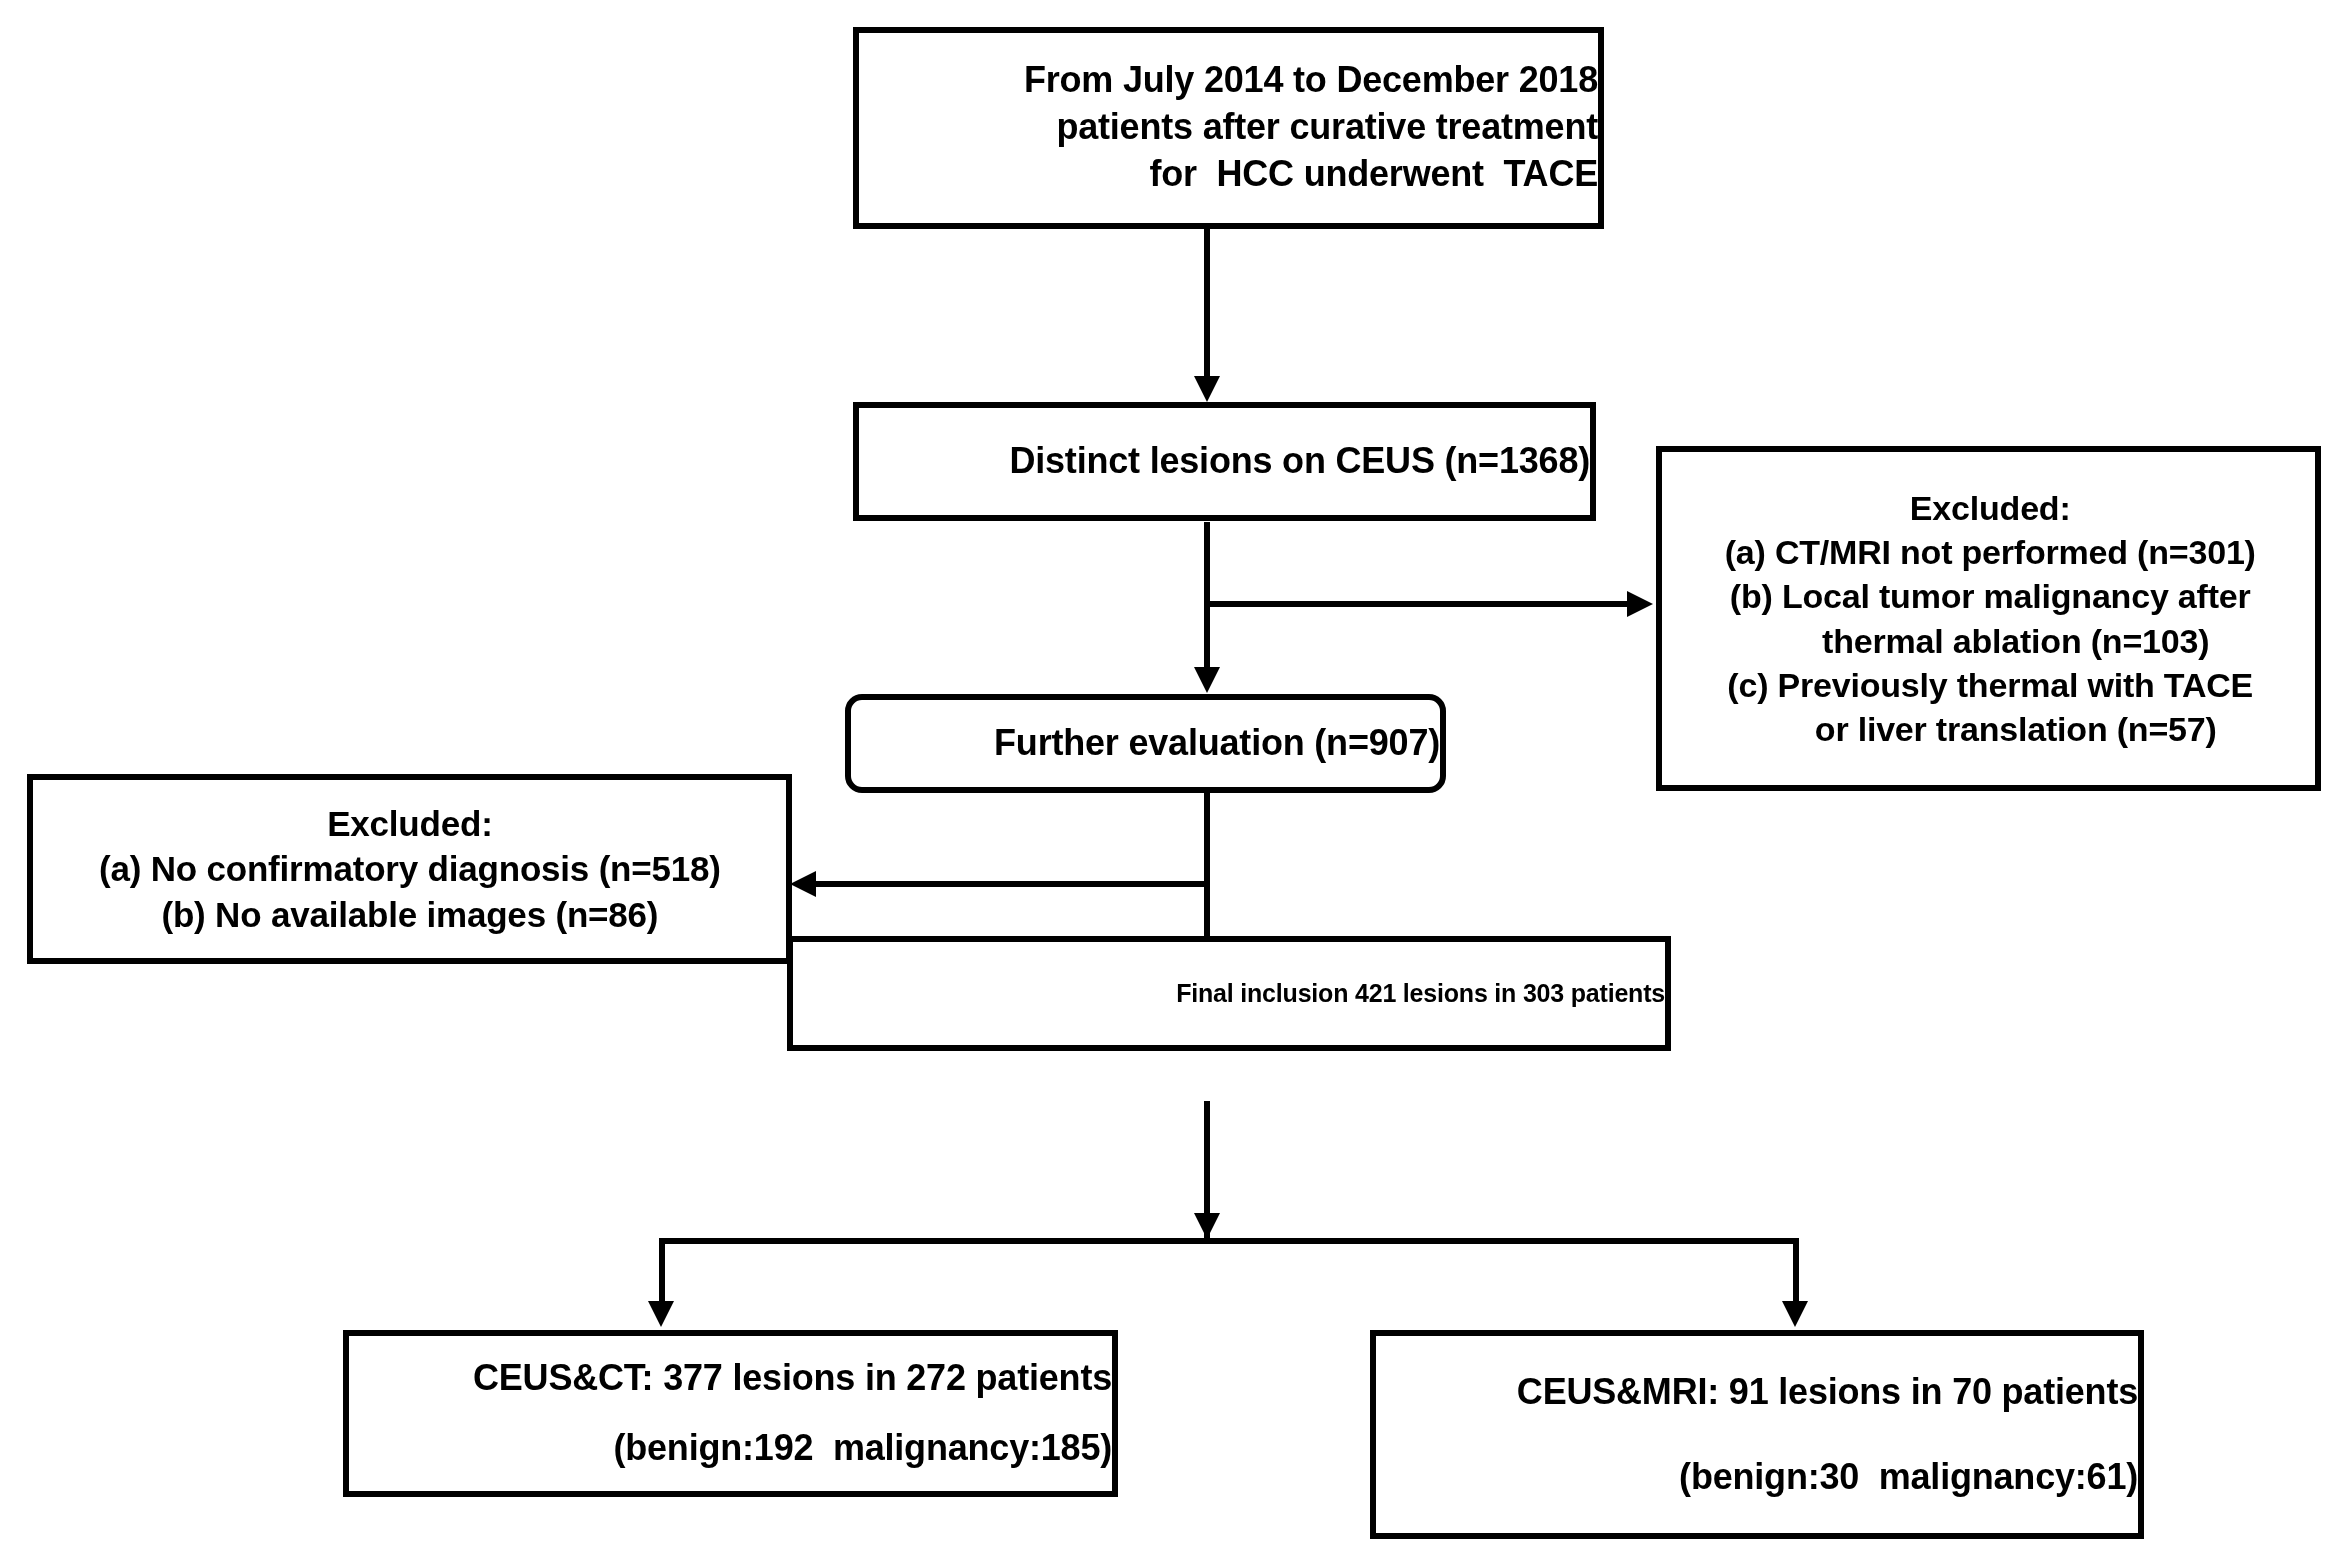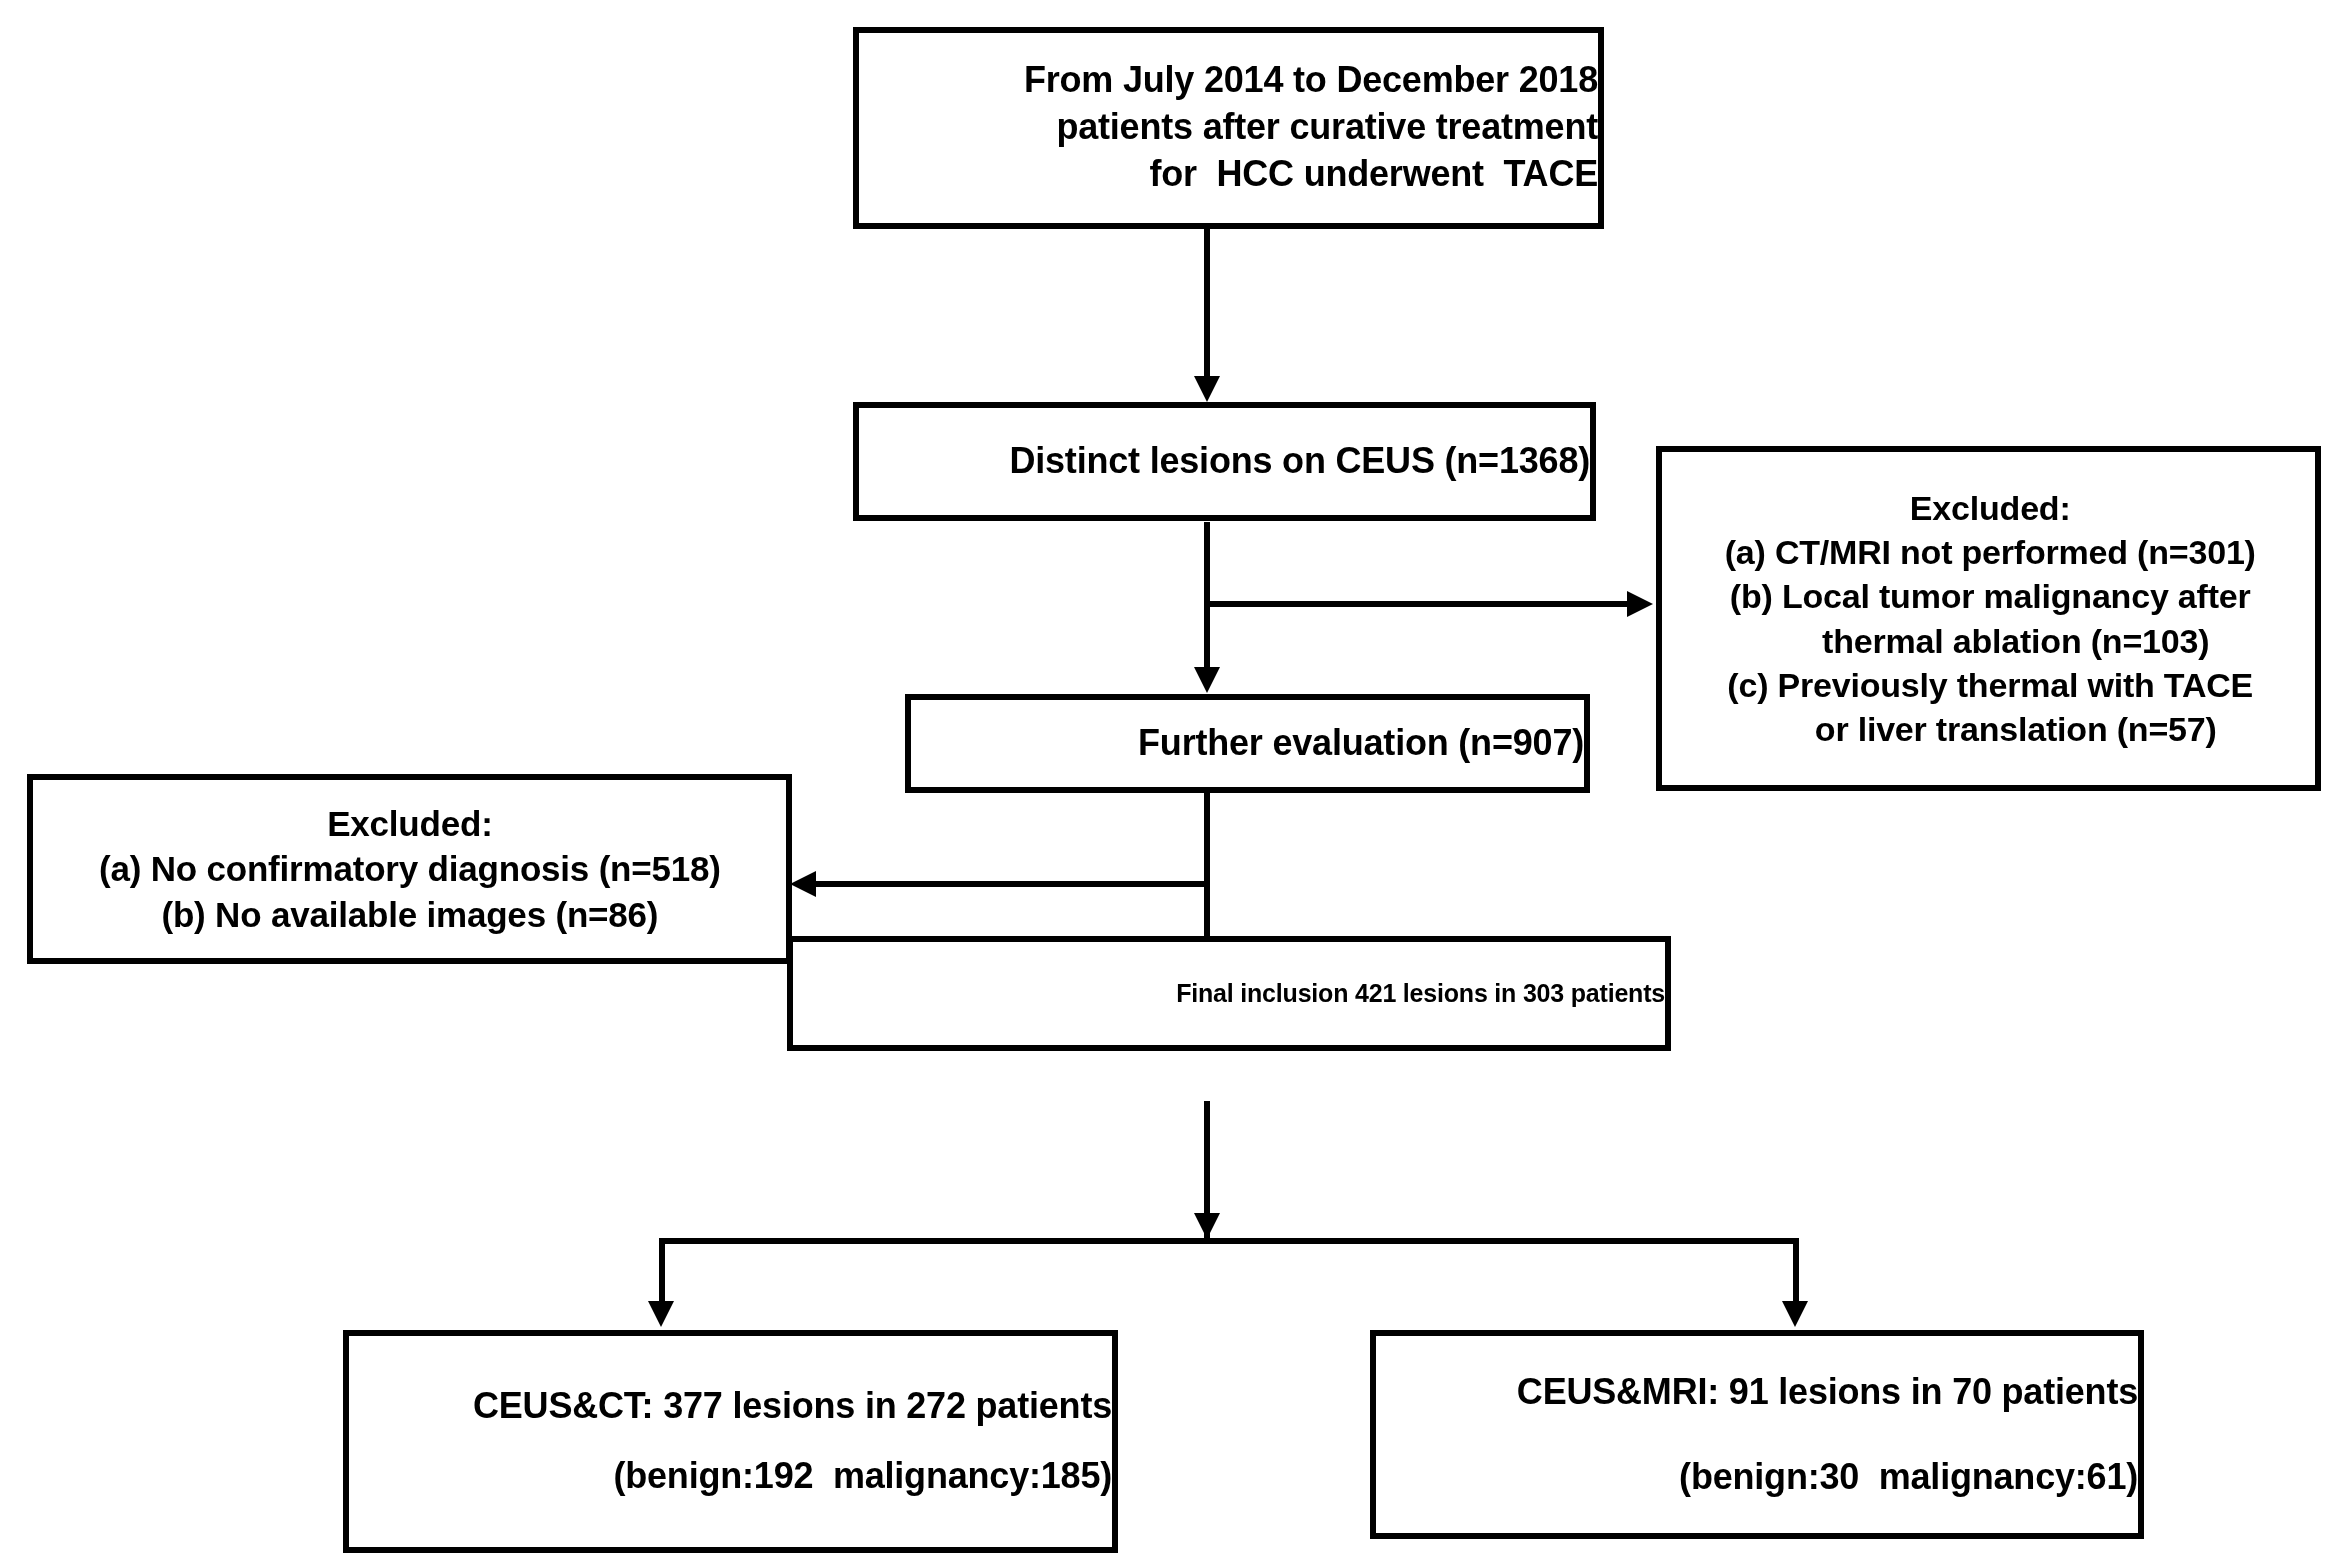--- a/index.html
+++ b/index.html
@@ -34,25 +34,25 @@
     white-space: pre;
   }
   .center .line { text-align: right; }
   .left   .line { text-align: center; }
 
   
   #node-source      { left: 853px;  top: 26.5px;   width: 751px;  height: 202px;  font-size: 36px; }
   #node-distinct    { left: 853px;  top: 402px;  width: 743px;  height: 119px;  font-size: 36px; }
   #node-excl-right  { left: 1656px; top: 446px;  width: 665px;  height: 345px;  font-size: 34px;
                       padding: 8.8px 10.6px 8.8px 14px; }
-  #node-further     { left: 905px; top: 694px;  width: 685px;  height: 99px;  font-size: 36px; }
+  #node-further     { left: 845px; top: 694px;  width: 601px;  height: 99px;  font-size: 36px; border-radius: 17px; }
   #node-excl-left   { left: 26.5px;   top: 774px;  width: 765px;  height: 190px;  font-size: 35px;
                       padding: 7px 8.8px 7px 10.6px; }
   #node-final       { left: 787px;  top: 936px; width: 884px; height: 115px;  font-size: 25px; }
-  #node-ceus-ct     { left: 343px;  top: 1330px; width: 775px;  height: 223px;  font-size: 36px; }
+  #node-ceus-ct     { left: 343px;  top: 1330px; width: 775px;  height: 167px;  font-size: 36px; }
   #node-ceus-mri    { left: 1370px; top: 1330px; width: 774px;  height: 209px;  font-size: 36px; }
 
   #node-excl-right .line.indent { padding-left: 51px; }
 
   
   .conn {
     position: absolute;
     background: #000000;
   }
   .vline { width: 6.2px; }

